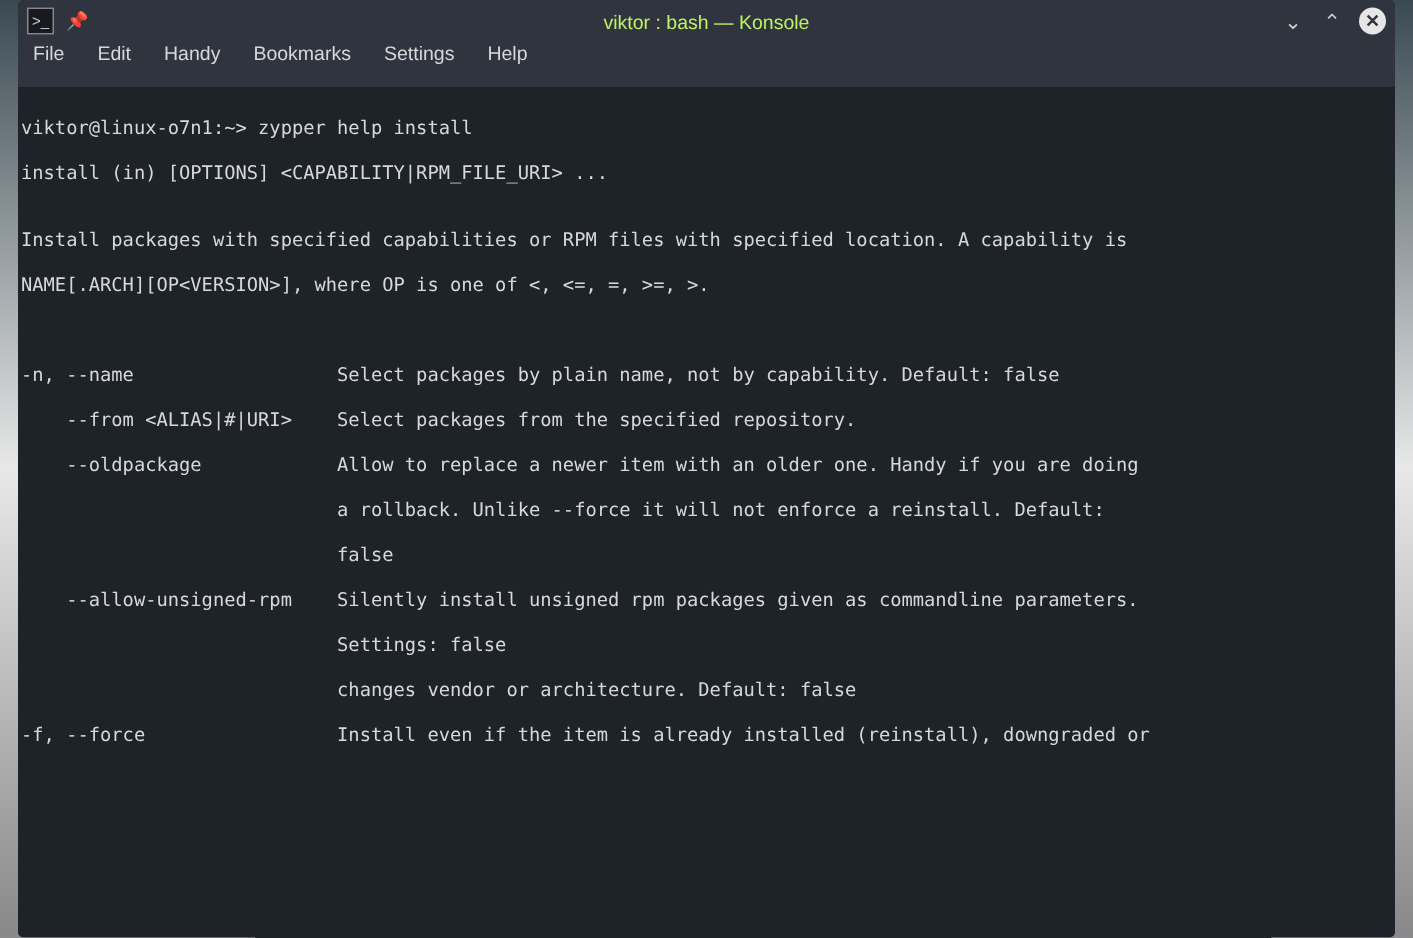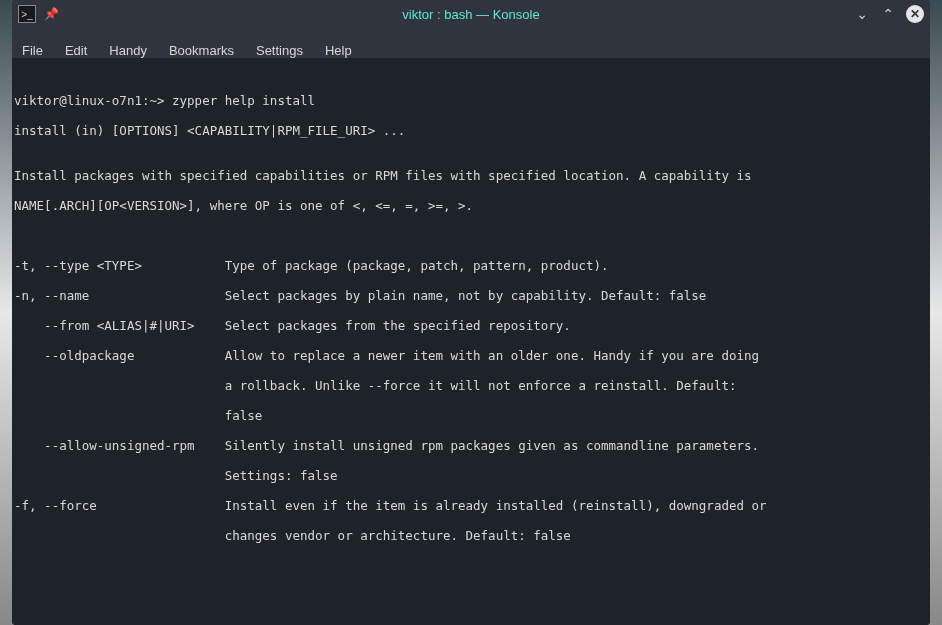--- a/index.html
+++ b/index.html
@@ -49,21 +49,21 @@
       font-size: 10px;
     }
     .pin-icon {
       color: #ccc;
       font-size: 12px;
     }
     .titlebar-title {
       position: absolute;
       left: 50%;
       transform: translateX(-50%);
-      color: #5eead4;
+      color: #bef264;
       font-size: 13px;
     }
     .titlebar-right {
       margin-left: auto;
       display: flex;
       align-items: center;
       gap: 10px;
     }
     .min-icon, .max-icon {
       color: #ccc;
@@ -82,40 +82,39 @@
       align-items: center;
       justify-content: center;
       font-size: 12px;
       font-weight: bold;
       cursor: pointer;
     }
     .menubar {
       background: #2f343f;
       height: 30px;
       display: flex;
-      align-items: flex-end;
+      align-items: flex-start;
       padding: 0 10px;
       gap: 22px;
     }
     .menu-item {
       color: #d8d8d8;
       font-size: 13px;
       cursor: pointer;
     }
     .terminal {
       flex: 1;
       background: #1e2229;
       padding: 4px 0 0 0;
       font-family: 'DejaVu Sans Mono', 'Liberation Mono', monospace;
       font-size: 12.5px;
       line-height: 15px;
       color: #d8d8d8;
       white-space: pre;
       overflow: hidden;
-      margin-top: 16px;
     }
     .prompt-part {
       color: #d8d8d8;
     }
     .term-line {
       padding-left: 2px;
     }
   </style>
 </head>
 <body>
@@ -144,30 +143,29 @@
   </div>
 
   <div class="terminal">
 <div class="term-line"><span class="prompt-part">viktor@linux-o7n1:~&gt;</span><span> zypper help install</span></div>
 <div class="term-line">install (in) [OPTIONS] &lt;CAPABILITY|RPM_FILE_URI&gt; ...</div>
 <div class="term-line"></div>
 <div class="term-line">Install packages with specified capabilities or RPM files with specified location. A capability is</div>
 <div class="term-line">NAME[.ARCH][OP&lt;VERSION&gt;], where OP is one of &lt;, &lt;=, =, &gt;=, &gt;.</div>
 <div class="term-line"></div>
 <div class="term-line"></div>
-<div class="term-line">-t, --type &lt;TYPE&gt;           Type of package (package, patch, pattern, product).</div>
 <div class="term-line">-n, --name                  Select packages by plain name, not by capability. Default: false</div>
 <div class="term-line">    --from &lt;ALIAS|#|URI&gt;    Select packages from the specified repository.</div>
 <div class="term-line">    --oldpackage            Allow to replace a newer item with an older one. Handy if you are doing</div>
 <div class="term-line">                            a rollback. Unlike --force it will not enforce a reinstall. Default:</div>
 <div class="term-line">                            false</div>
 <div class="term-line">    --allow-unsigned-rpm    Silently install unsigned rpm packages given as commandline parameters.</div>
 <div class="term-line">                            Settings: false</div>
+<div class="term-line">                            changes vendor or architecture. Default: false</div>
 <div class="term-line">-f, --force                 Install even if the item is already installed (reinstall), downgraded or</div>
-<div class="term-line">                            changes vendor or architecture. Default: false</div>
 
 
 
 
 
 
 
 
 
 

